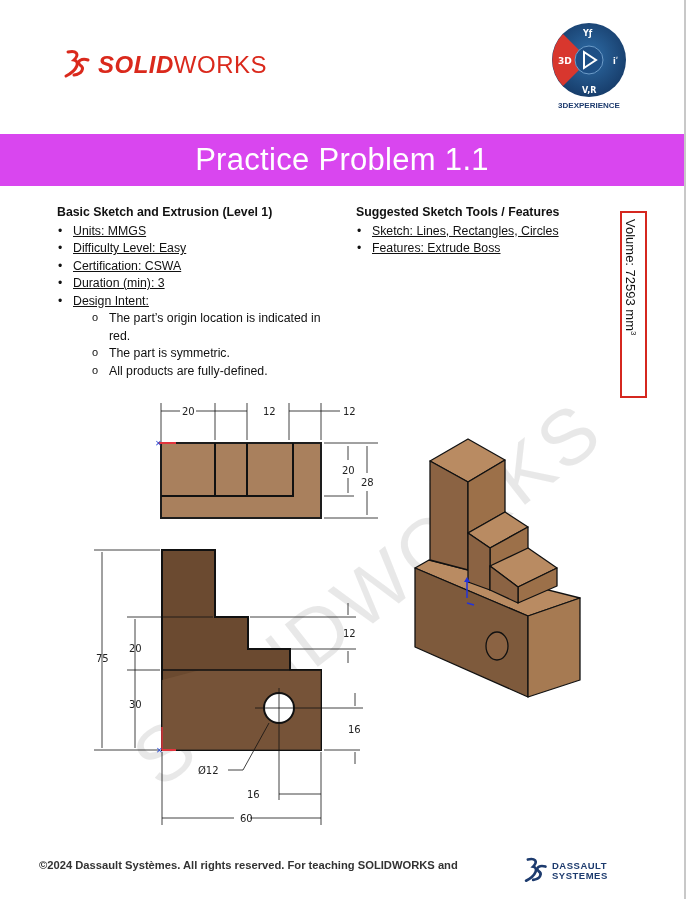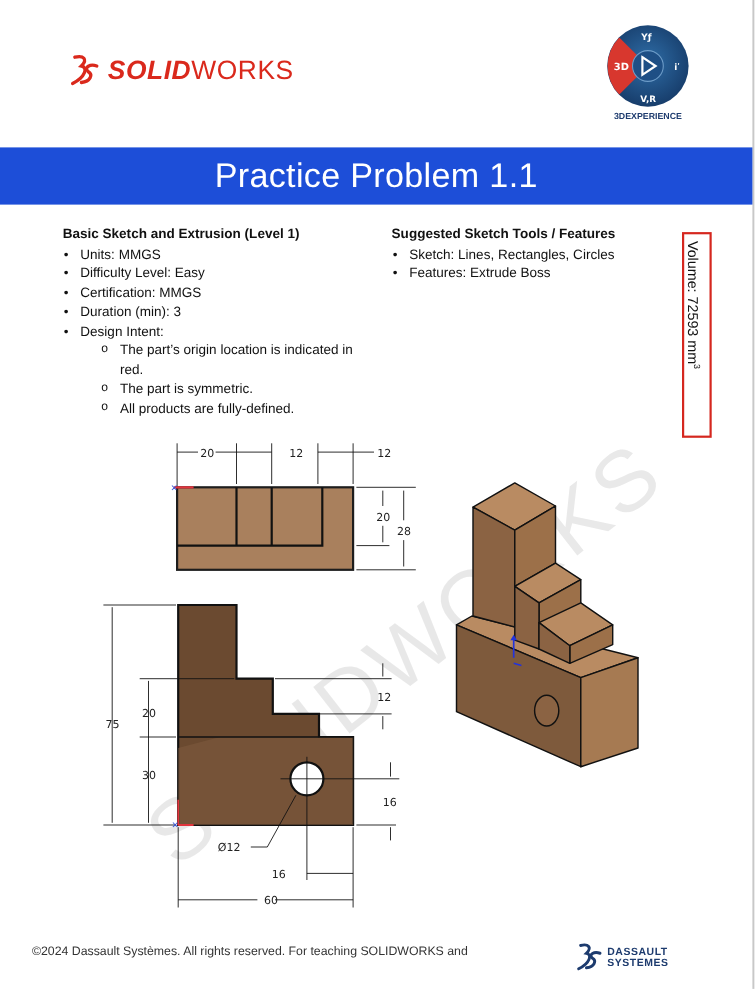--- a/index.html
+++ b/index.html
@@ -3,36 +3,36 @@
 <meta charset="utf-8">
 <style>
   html,body{margin:0;padding:0;background:#fff;}
   body{width:686px;height:899px;position:relative;overflow:hidden;font-family:"Liberation Sans",sans-serif;color:#111;}
   .right-edge{position:absolute;left:684px;top:0;width:2px;height:899px;background:#c8c8c8;}
   .logo-sw{position:absolute;left:58px;top:48px;display:flex;align-items:center;gap:6px;}
   .logo-sw .word{font-size:24px;color:#da291c;letter-spacing:0.5px;line-height:1;}
   .logo-sw .word b{font-weight:bold;font-style:italic;}
   .logo-sw .word span{font-weight:normal;}
   .logo-3dx{position:absolute;left:549px;top:22px;width:80px;}
-  .banner{position:absolute;left:0;top:134px;width:684px;height:52px;background:#1d4ed8;display:flex;align-items:center;justify-content:center;}
+  .banner{position:absolute;left:0;top:134px;width:684px;height:52px;background:#d946ef;display:flex;align-items:center;justify-content:center;}
   .banner h1{margin:0;color:#fff;font-size:31px;font-weight:normal;font-family:"Liberation Sans",sans-serif;letter-spacing:0.3px;}
   .col-left{position:absolute;left:57px;top:204px;width:280px;font-size:12.3px;line-height:17.5px;}
   .col-right{position:absolute;left:356px;top:204px;width:260px;font-size:12.3px;line-height:17.5px;}
   .heading{font-weight:bold;margin-bottom:1px;}
   ul{margin:0;padding:0;list-style:none;}
-  li.b{position:relative;padding-left:16px;}
+  li.b{position:relative;padding-left:16px;text-decoration:underline;}
   li.b:before{content:"•";position:absolute;left:1px;top:0;}
   li.o{position:relative;padding-left:52px;}
   li.o:before{content:"o";position:absolute;left:35px;top:-1px;font-size:11px;}
   .volume-box{position:absolute;left:620px;top:211px;width:23px;height:183px;border:2px solid #d5271f;}
   .volume-text{position:absolute;left:0;top:0;width:183px;height:23px;transform-origin:0 0;transform:translate(23px,0) rotate(90deg);font-size:13px;line-height:23px;text-align:left;padding-left:6px;box-sizing:border-box;white-space:nowrap;}
   .volume-text sup{font-size:8px;}
   .drawing{position:absolute;left:0;top:395px;}
   .dim{font-family:"DejaVu Sans",sans-serif;font-size:10px;fill:#222;}
-  .footer-text{position:absolute;left:29px;top:857px;font-size:11.2px;line-height:16px;color:#333;}
+  .footer-text{position:absolute;left:39px;top:857px;font-size:11.2px;line-height:16px;color:#333;font-weight:bold;}
   .ds-logo{position:absolute;left:519px;top:856px;display:flex;align-items:center;gap:3px;}
   .ds-logo .txt{font-size:9.5px;font-weight:bold;color:#1d3b6e;line-height:10px;letter-spacing:0.5px;}
 </style>
 </head>
 <body>
 
 <div class="right-edge"></div>
 
 <div class="logo-sw">
   <svg width="34" height="34" viewBox="0 0 34 34">
@@ -64,21 +64,21 @@
 
 <div class="banner">
   <h1>Practice Problem 1.1</h1>
 </div>
 
 <div class="col-left">
   <div class="heading">Basic Sketch and Extrusion (Level 1)</div>
   <ul>
     <li class="b">Units: MMGS</li>
     <li class="b">Difficulty Level: Easy</li>
-    <li class="b">Certification: MMGS</li>
+    <li class="b">Certification: CSWA</li>
     <li class="b">Duration (min): 3</li>
     <li class="b">Design Intent:</li>
     <li class="o">The part’s origin location is indicated in red.</li>
     <li class="o">The part is symmetric.</li>
     <li class="o">All products are fully-defined.</li>
   </ul>
 </div>
 
 <div class="col-right">
   <div class="heading">Suggested Sketch Tools / Features</div>

